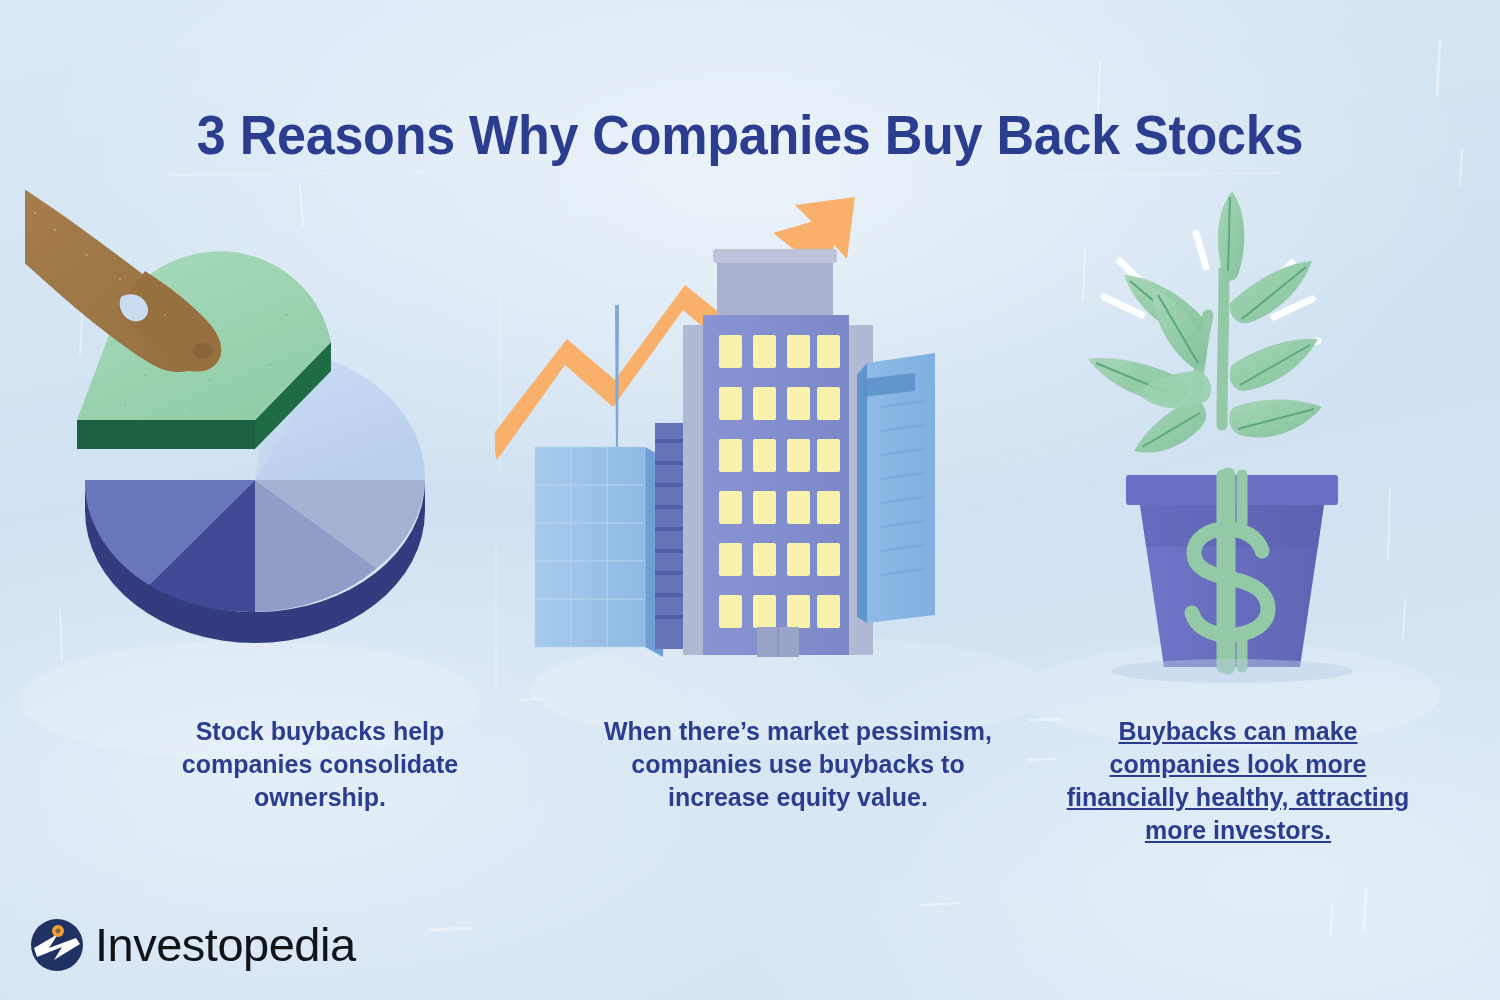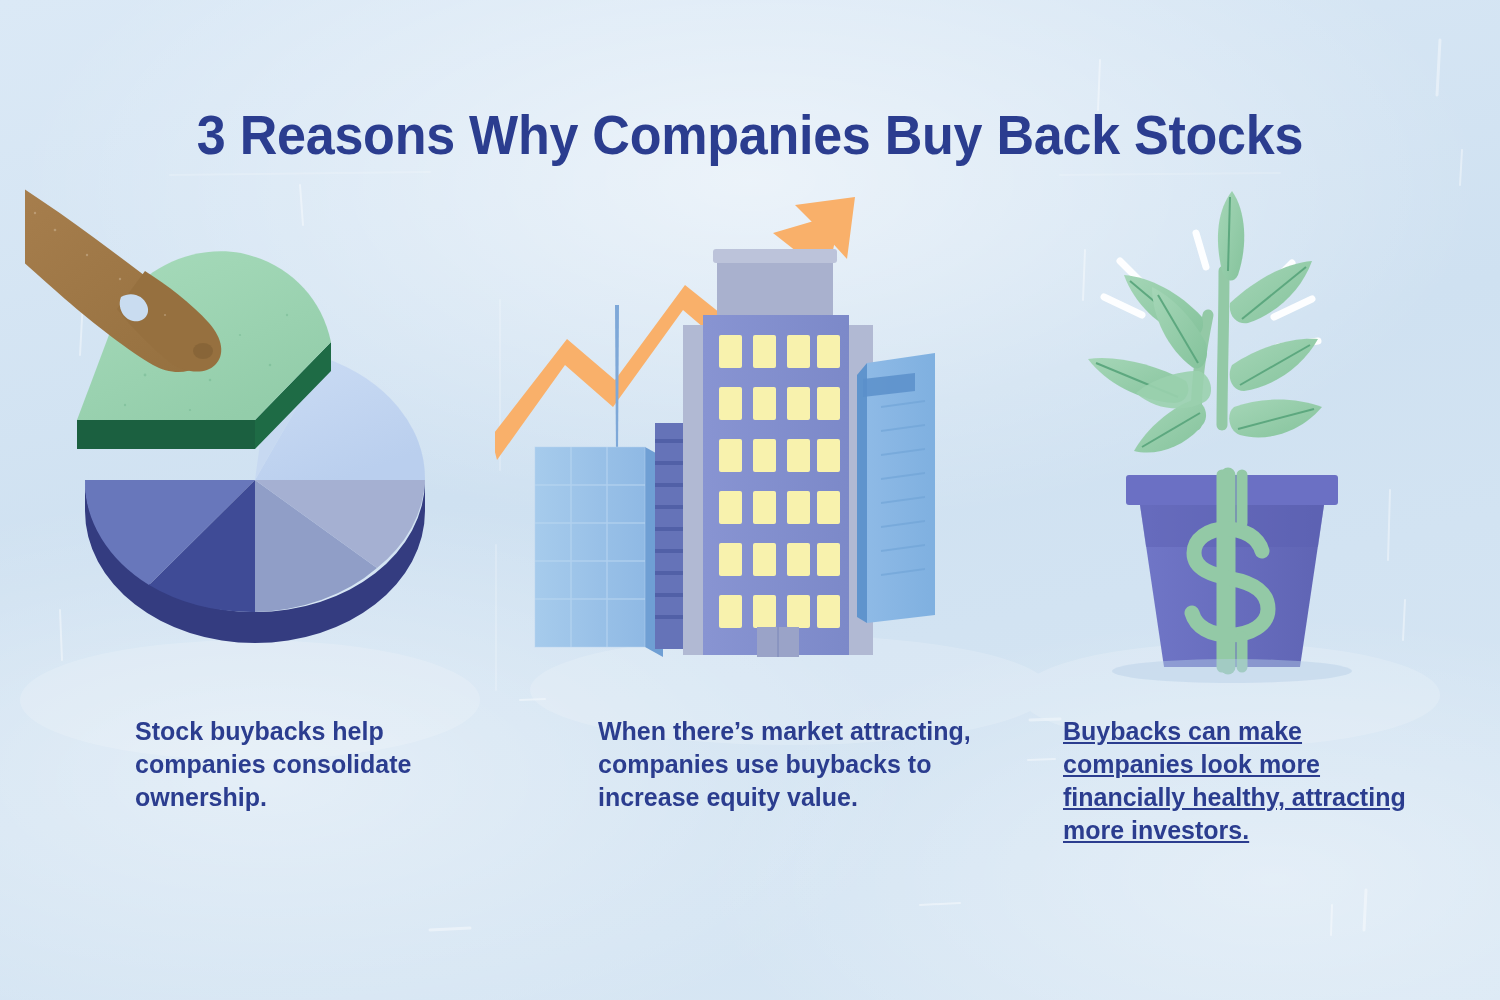--- a/index.html
+++ b/index.html
@@ -78,20 +78,21 @@
 
   .caption {
     position: absolute;
     top: 540px;
     font-size: 25px;
     line-height: 1.32;
     font-weight: bold;
     color: #2b3d8f;
     font-family: "Liberation Sans Narrow", "Liberation Sans", sans-serif;
     width: 380px;
+    text-align: center;
   }
   #col-1 .caption { left: 110px; width: 370px; }
   #col-2 .caption { left: 103px; width: 400px; }
   #col-3 .caption { left: 63px;  width: 350px; text-decoration: underline; }
 
   
   .logo {
     position: absolute;
     left: 30px;
     bottom: 28px;
@@ -335,21 +336,21 @@
             <rect x="224" y="420" width="23" height="33" rx="2"></rect>
             <rect x="258" y="420" width="23" height="33" rx="2"></rect>
             <rect x="292" y="420" width="23" height="33" rx="2"></rect>
             <rect x="322" y="420" width="23" height="33" rx="2"></rect>
           </g>
 
           <rect x="262" y="452" width="42" height="30" fill="#9aa3c8"></rect>
           <path d="M283 452 V482" stroke="#8691be" stroke-width="1.6"></path>
         </svg>
       </div>
-      <div class="caption">When there’s market attracting, companies use buybacks to increase equity value.</div>
+      <div class="caption">When there’s market pessimism, companies use buybacks to increase equity value.</div>
     </div>
 
     <div class="column" id="col-3">
       <div class="art">
         <svg width="460" height="510" viewBox="0 0 460 510">
           <defs>
             <linearGradient id="g-leaf" x1="0" y1="0" x2="1" y2="1">
               <stop offset="0%" stop-color="#a5d6b7"></stop>
               <stop offset="100%" stop-color="#85c39c"></stop>
             </linearGradient>
@@ -422,14 +423,23 @@
           </g>
 
           <ellipse cx="232" cy="496" rx="120" ry="12" fill="#b6cee6" opacity="0.45"></ellipse>
         </svg>
       </div>
       <div class="caption">Buybacks can make companies look more financially healthy, attracting more investors.</div>
     </div>
 
   </div>
 
+  <div class="logo">
+    <svg width="54" height="54" viewBox="0 0 54 54">
+      <circle cx="27" cy="27" r="26" fill="#1f3263"></circle>
+      <path d="M4 30 L28 16 L19 30 L46 20 L50 26 L24 42 L32 29 L7 39 Z" fill="#ffffff"></path>
+      <circle cx="28" cy="13" r="6" fill="#f0a030"></circle>
+      <circle cx="28" cy="13" r="2.4" fill="#1f3263" opacity="0.55"></circle>
+    </svg>
+    <span class="logo-text">Investopedia</span>
+  </div>
 
 </div>
 
 </body></html>

